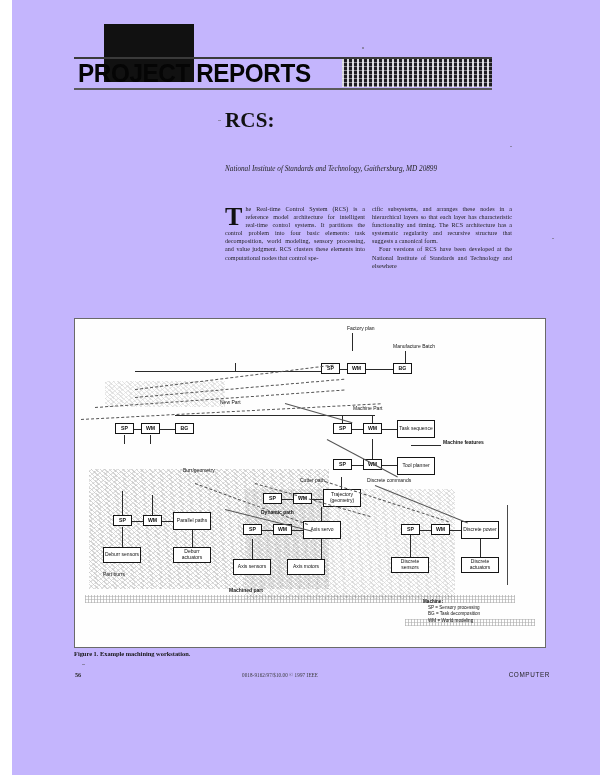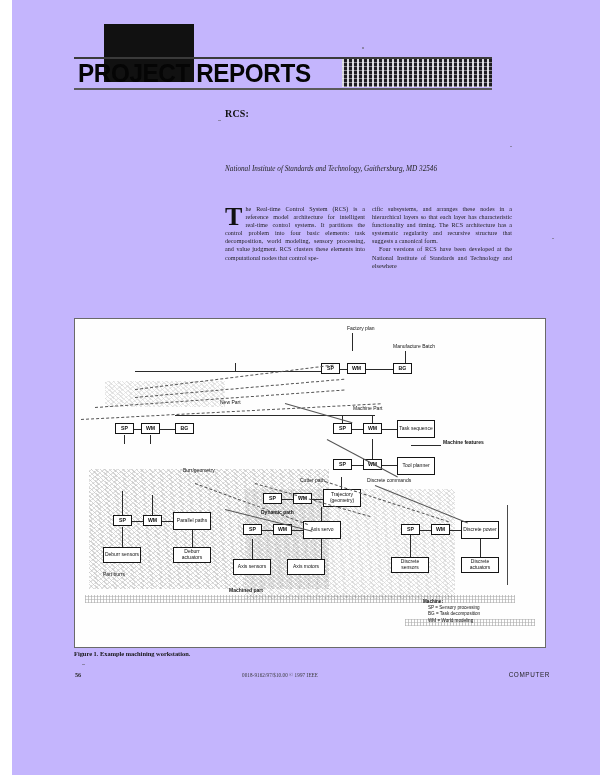--- a/index.html
+++ b/index.html
@@ -24,21 +24,21 @@
                repeating-linear-gradient(0deg, rgba(255,255,255,.45) 0 1px, rgba(255,255,255,0) 1px 4px);
              opacity:.92;}
 
   
   .sidebox{position:absolute;left:92px;top:82px;width:90px;height:228px;background:#0d0d0d;}
   .sidebox .sq{position:absolute;left:3px;top:44px;width:84px;color:#fff;
         font-family:"Liberation Serif", serif;font-weight:bold;font-size:11px;
         line-height:17px;text-align:center;letter-spacing:.1px;}
 
   
-  .art-title{position:absolute;left:213px;top:108px;font-size:10px;font-weight:bold;
+  .art-title{position:absolute;left:213px;top:108px;font-size:21px;font-weight:bold;
              letter-spacing:.2px;color:#111;font-family:"Liberation Serif", serif;}
   .art-sub{position:absolute;left:213px;top:132px;font-size:10.5px;font-weight:bold;
            color:#1a1a1a;letter-spacing:.1px;}
   .auth{position:absolute;left:213px;top:165px;font-size:7.2px;font-style:italic;
         color:#242424;line-height:9.5px;}
 
   
   .col{position:absolute;font-size:6.1px;line-height:8.1px;color:#1d1d1d;
        text-align:justify;letter-spacing:.05px;}
   .col.left{left:213px;top:205px;width:140px;}
@@ -101,21 +101,21 @@
   <div class="rule-top"></div>
   <div class="rule-bot"></div>
   <div class="masthead">
     <span class="mt">PROJECT REPORTS</span>
   </div>
   <div class="noise-bar"></div>
 
 
   <div class="art-title">RCS:</div>
   <div class="auth">
-    <div>National Institute of Standards and Technology, Gaithersburg, MD 32546</div>
+    <div>National Institute of Standards and Technology, Gaithersburg, MD 20899</div>
   </div>
 
   <div class="col left">
     <p><span class="dropcap">T</span><span>he Real-time Control System (RCS) is a reference model architecture for intelligent real-time control systems. It partitions the control problem into four basic elements: task decomposition, world modeling, sensory processing, and value judgment. RCS clusters these elements into computational nodes that control spe-</span></p>
   </div>
   <div class="col right">
     <p><span>cific subsystems, and arranges these nodes in a hierarchical layers so that each layer has characteristic functionality and timing. The RCS architecture has a systematic regularity and recursive structure that suggests a canonical form.</span></p>
     <p class="ind"><span>Four versions of RCS have been developed at the National Institute of Standards and Technology and elsewhere</span></p>
   </div>
 

